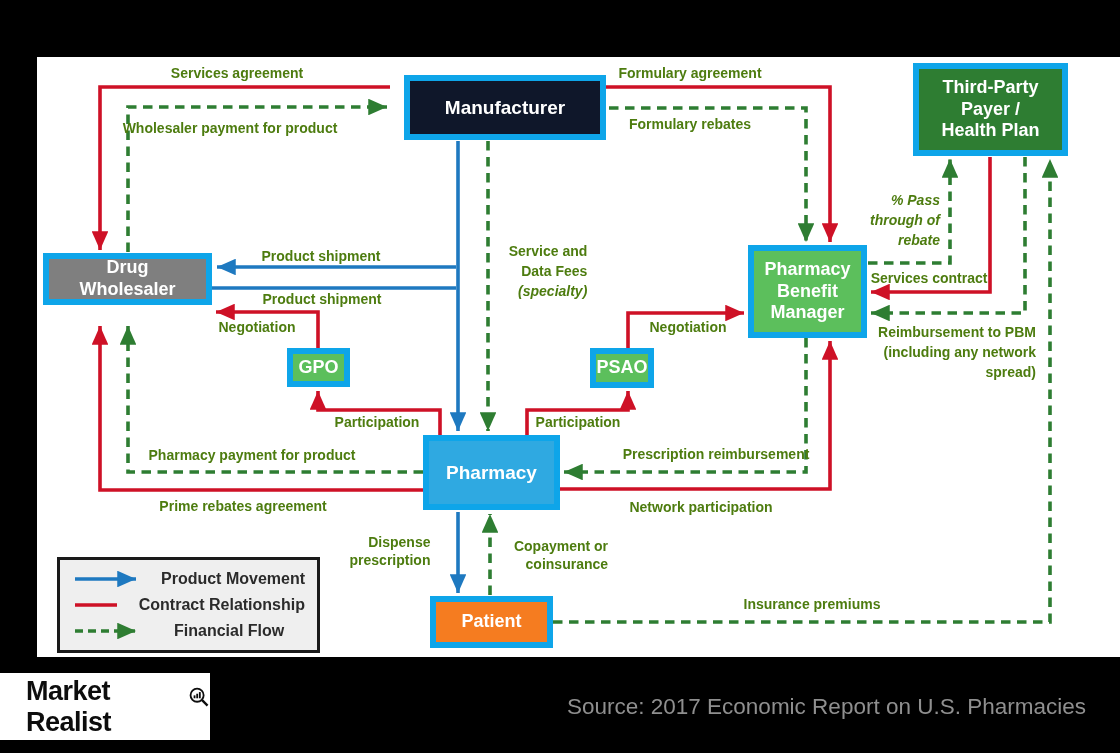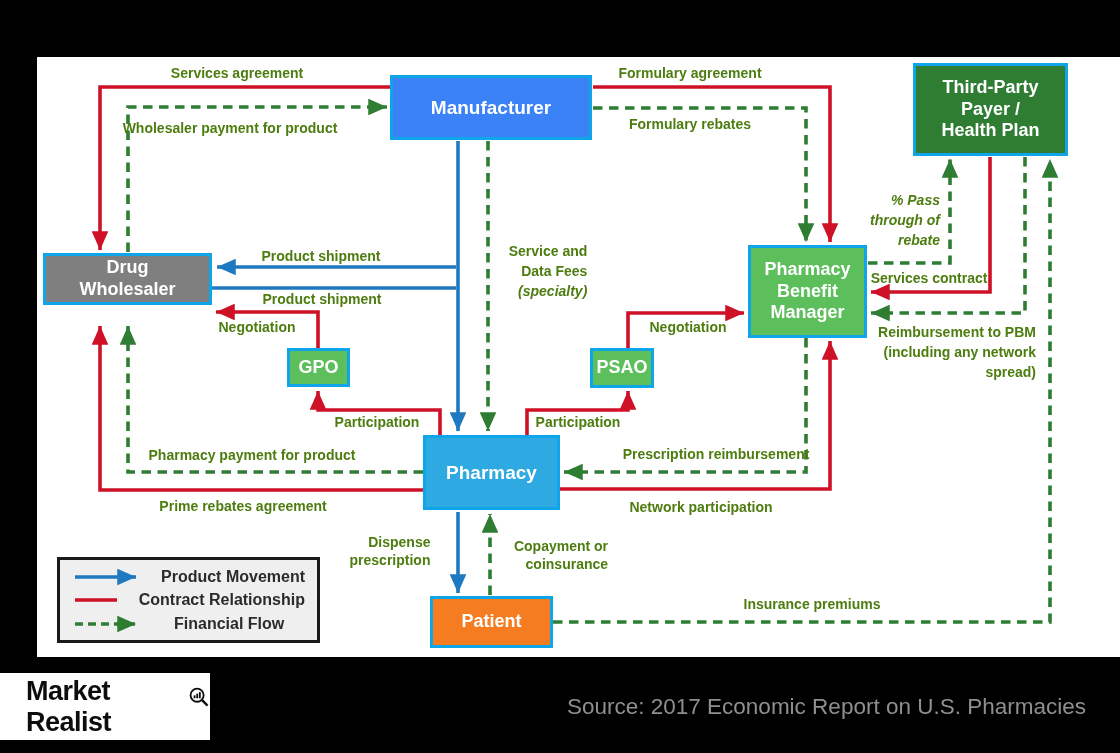--- a/index.html
+++ b/index.html
@@ -10,44 +10,44 @@
   }
   .panel{position:absolute;left:37px;top:57px;width:1083px;height:600px;background:#ffffff;z-index:1;}
   svg.wires{position:absolute;left:0;top:0;width:1120px;height:753px;z-index:2;}
   .wire{fill:none;stroke-linejoin:miter;}
   .wire-blue{stroke:#1E79C0;stroke-width:3.6;}
   .wire-green{stroke:#2E7D32;stroke-width:3.6;stroke-dasharray:9.5 6.5;}
   .wire-red{stroke:#CE1126;stroke-width:3.6;}
 
   .node{
     position:absolute;z-index:3;box-sizing:border-box;
-    border:3px solid #0ea5e9;color:#fff;font-weight:bold;text-align:center;
+    border:6px solid #0ea5e9;color:#fff;font-weight:bold;text-align:center;
     display:flex;flex-direction:column;align-items:center;justify-content:center;
     line-height:1.22;
   }
-  .n-manufacturer{left:390px;top:75px;width:202px;height:65px;background:#3b82f6;font-size:19px;}
+  .n-manufacturer{left:404px;top:75px;width:202px;height:65px;background:#0f172a;font-size:19px;}
   .n-thirdparty{left:913px;top:63px;width:155px;height:93px;background:#2E7D32;font-size:18px;}
   .n-wholesaler{left:43px;top:253px;width:169px;height:52px;background:#7F7F7F;font-size:18px;}
   .n-pbm{left:748px;top:245px;width:119px;height:93px;background:#5CBF5C;font-size:18px;}
   .n-gpo{left:287px;top:348px;width:63px;height:39px;background:#5CBF5C;font-size:18px;}
   .n-psao{left:590px;top:348px;width:64px;height:40px;background:#5CBF5C;font-size:18px;}
   .n-pharmacy{left:423px;top:435px;width:137px;height:75px;background:#2FA9E1;font-size:19px;}
   .n-patient{left:430px;top:596px;width:123px;height:52px;background:#F57C20;font-size:18px;}
 
   .lbl{
     position:absolute;z-index:4;color:#4d7c0f;font-size:14px;font-weight:600;
     white-space:nowrap;transform:translate(-50%,-50%);text-align:right;line-height:20px;
   }
   .lbl .it{font-style:italic;}
   .lbl span{display:block;white-space:nowrap;}
   .lbl.bold{font-weight:700;line-height:18px;}
   .lbl.two{line-height:18px;}
 
   .legend{
-    position:absolute;left:57px;top:557px;width:263px;height:86px;z-index:4;
+    position:absolute;left:57px;top:557px;width:263px;height:96px;z-index:4;
     background:#EFEFEF;border:3px solid #1A1A1A;box-sizing:border-box;
     display:flex;flex-direction:column;justify-content:space-evenly;padding:2px 12px;
   }
   .legend-row{display:flex;align-items:center;gap:22px;}
   .legend-row .txt{font-size:16px;font-weight:600;color:#2B2B2B;white-space:nowrap;}
 
   .logo-box{
     position:absolute;left:0;top:673px;width:210px;height:67px;background:#ffffff;z-index:5;
     display:flex;align-items:center;padding-left:26px;box-sizing:border-box;
   }

